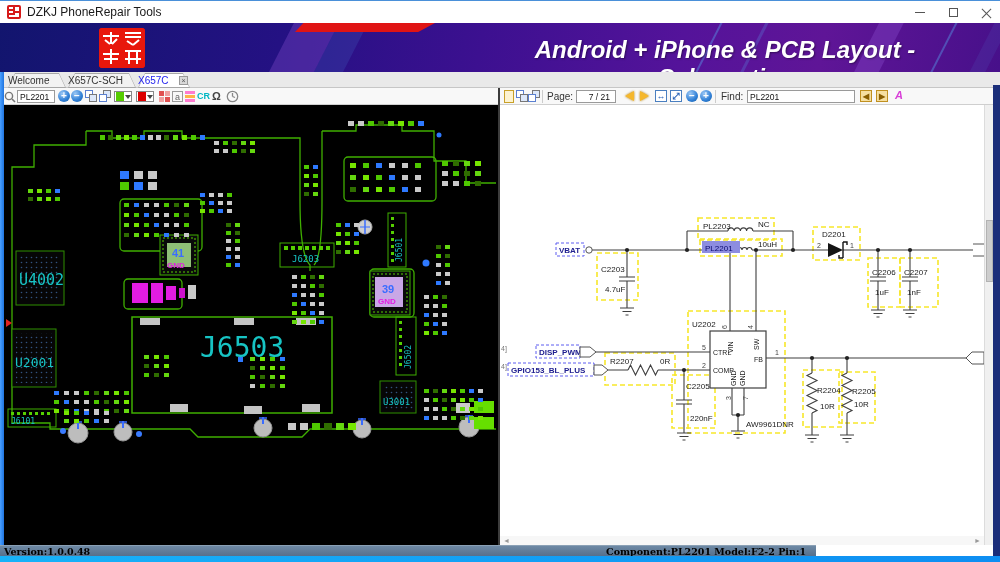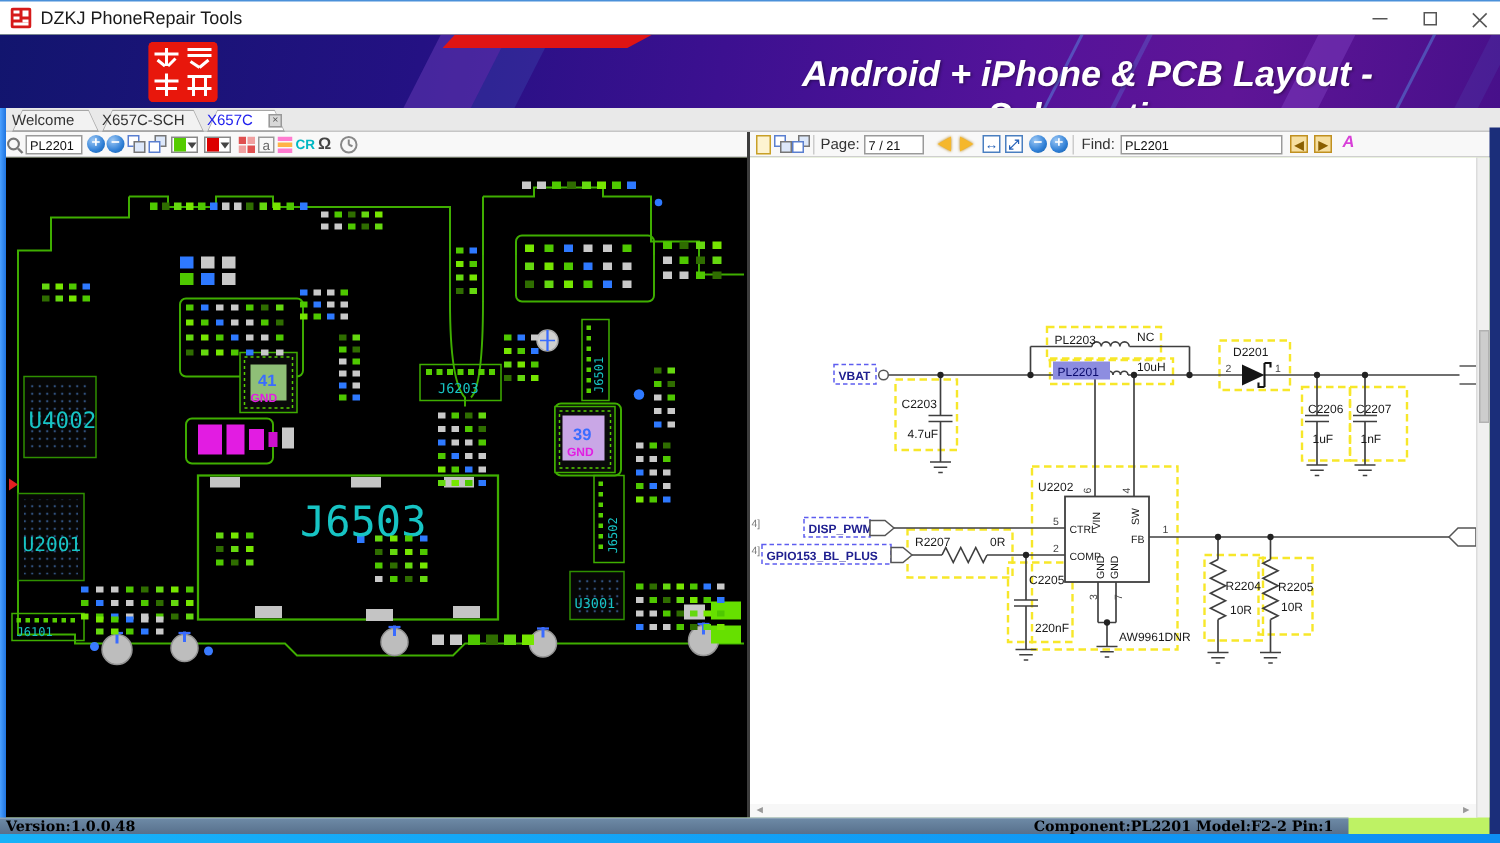--- a/index.html
+++ b/index.html
@@ -1,18 +1,18 @@
 <!DOCTYPE html>
 <html><head>
 <meta charset="utf-8">
 <style>
   * { margin:0; padding:0; box-sizing:border-box; }
   html,body { width:1000px; height:562px; overflow:hidden; font-family:"Liberation Sans",sans-serif; background:#000; }
   .abs { position:absolute; }
-  #window { position:relative; width:1000px; height:562px; background:#bef264; }
+  #window { position:relative; width:1000px; height:562px; background:#ffffff; }
 
   
   #titlebar { left:0; top:0; width:1000px; height:23px; background:#ffffff; border-top:1px solid #4a90d9; }
   #app-icon { left:7px; top:4px; width:14px; height:14px; }
   #app-title { left:27px; top:4px; font-size:12px; color:#1a1a1a; }
   .wbtn { top:0; width:30px; height:23px; display:flex; align-items:center; justify-content:center; }
   #btn-min { left:905px; } #btn-max { left:938px; } #btn-close { left:971px; }
   .glyph-min { width:10px; height:1px; background:#555; }
   .glyph-max { width:9px; height:9px; border:1px solid #555; }
   .glyph-close { position:relative; width:11px; height:11px; }
@@ -63,21 +63,21 @@
   #frame-right { left:993px; top:85px; width:7px; height:471px; background:#1b2e7a; }
   #pcb-panel { left:4px; top:105px; width:494px; height:440px; background:#000; }
   #divider { left:498px; top:88px; width:2px; height:457px; background:#3c3c3c; }
   #sch-panel { left:500px; top:105px; width:484px; height:440px; background:#ffffff; }
   #sch-vscroll { left:984px; top:105px; width:9px; height:440px; background:#f0f0f0; border-left:1px solid #dcdcdc; }
   #sch-vthumb { left:1px; top:115px; width:7px; height:62px; background:#cdcdcd; border:1px solid #b2b2b2; }
   #sch-hscroll { left:500px; top:536px; width:484px; height:9px; background:#f7f7f7; color:#999; font-size:7px; }
   #sch-hscroll .h-arrow { position:absolute; top:1px; }
 
   
-  #statusbar { left:0; top:545px; width:899px; height:11px; background:linear-gradient(180deg,#6d89a5,#57708c); border-top:1px solid #8aa0b5; font-family:"DejaVu Serif",serif; font-weight:bold; font-size:9.5px; color:#000; }
+  #statusbar { left:0; top:545px; width:816px; height:11px; background:linear-gradient(180deg,#6d89a5,#57708c); border-top:1px solid #8aa0b5; font-family:"DejaVu Serif",serif; font-weight:bold; font-size:9.5px; color:#000; }
   #status-version { position:absolute; left:4px; top:0; }
   #status-component { position:absolute; right:10px; top:0; }
   #bottomstrip { left:0; top:556px; width:1000px; height:6px; background:linear-gradient(90deg,#18b2f8,#0e8ef2); }
 
   svg text { font-family:"Liberation Sans",sans-serif; }
   .pcb-label { font-family:"DejaVu Sans Mono",monospace; fill:#17c4c4; }
 </style>
 </head>
 <body>
 
@@ -196,21 +196,21 @@
     <div class="abs" style="left:516px;top:2px;width:13px;height:13px">
       <div class="mini-sq" style="left:0;top:0;border-color:#5a7fd0"></div>
         <div class="mini-sq" style="left:4px;top:4px;background:#dde8fa"></div>
     </div>
     <div class="abs" style="left:528px;top:2px;width:13px;height:13px">
       <div class="mini-sq" style="left:4px;top:0;background:#dde8fa"></div>
         <div class="mini-sq" style="left:0;top:4px;border-color:#5a7fd0"></div>
     </div>
     <div class="tb-sep" style="left:542px"></div>
     <span class="tb-label" style="left:547px">Page:</span>
-    <input class="tb-input" style="left: 576px; width: 40px; text-align: right; padding-right: 15px;" value="7 / 21">
+    <input class="tb-input" style="left: 576px; width: 40px; text-align: right; padding-right: 5px;" value="7 / 21">
     <div class="gold-arrow arrow-left" style="left:625px"></div>
     <div class="gold-arrow arrow-right" style="left:640px"></div>
     <div class="fit-icon" style="left:655px">↔</div>
     <div class="fit-icon" style="left:670px">⤢</div>
     <div class="ball" style="left:686px">−</div>
     <div class="ball" style="left:700px">+</div>
     <div class="tb-sep" style="left:715px"></div>
     <span class="tb-label" style="left:721px">Find:</span>
     <input class="tb-input" style="left: 747px; width: 108px;" value="PL2201">
     <div class="gold-doc" style="left:860px">◀</div>

